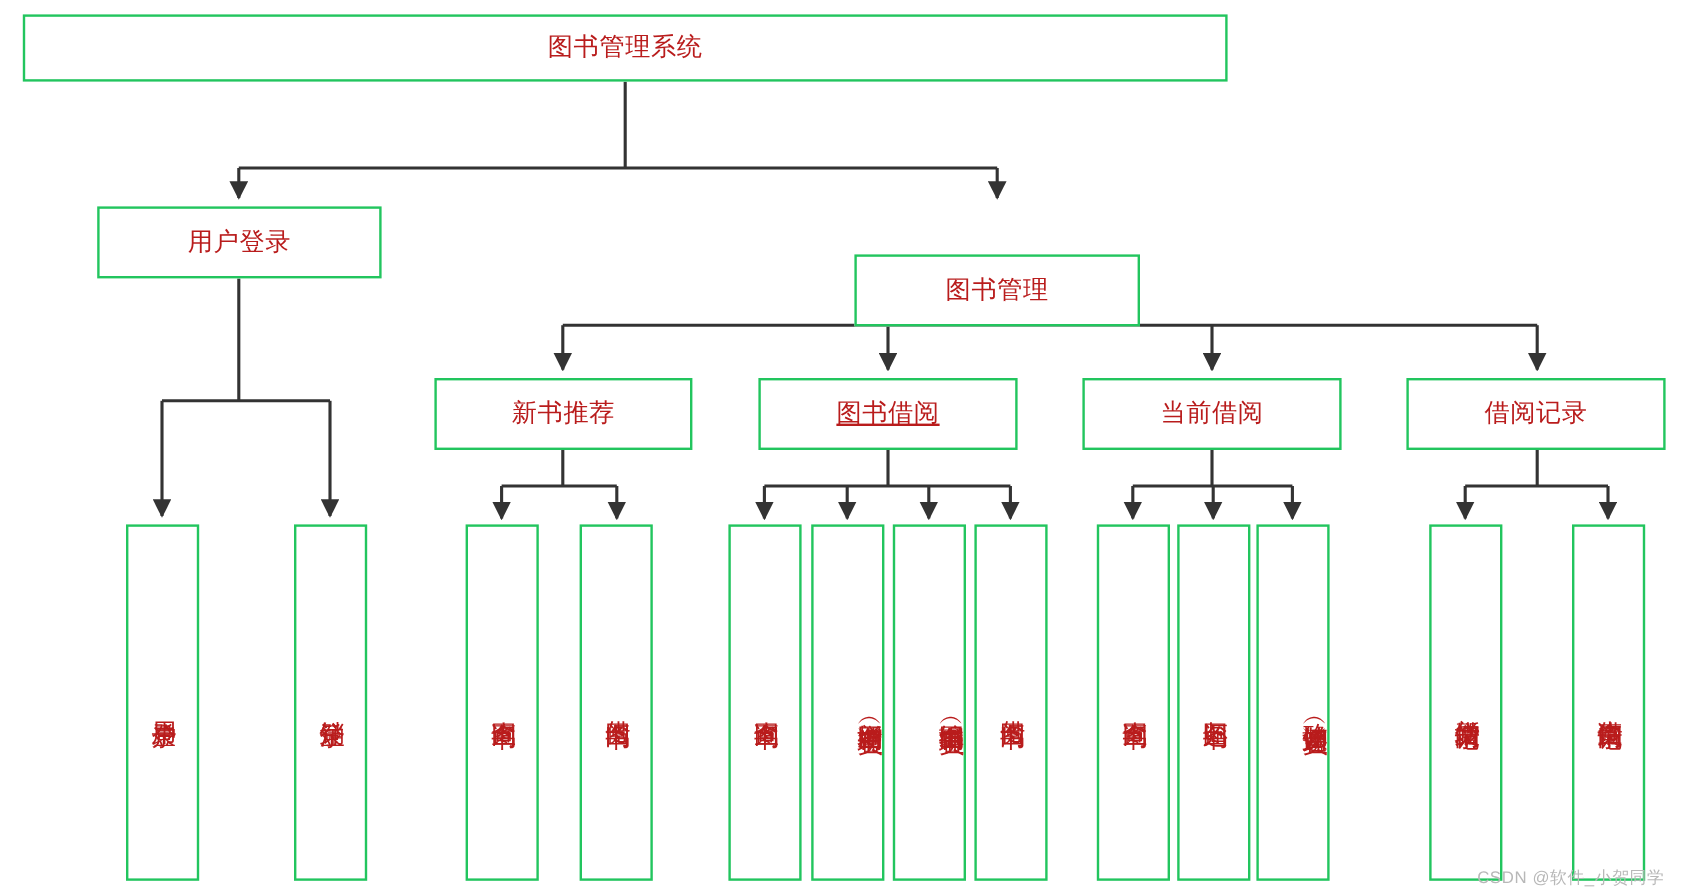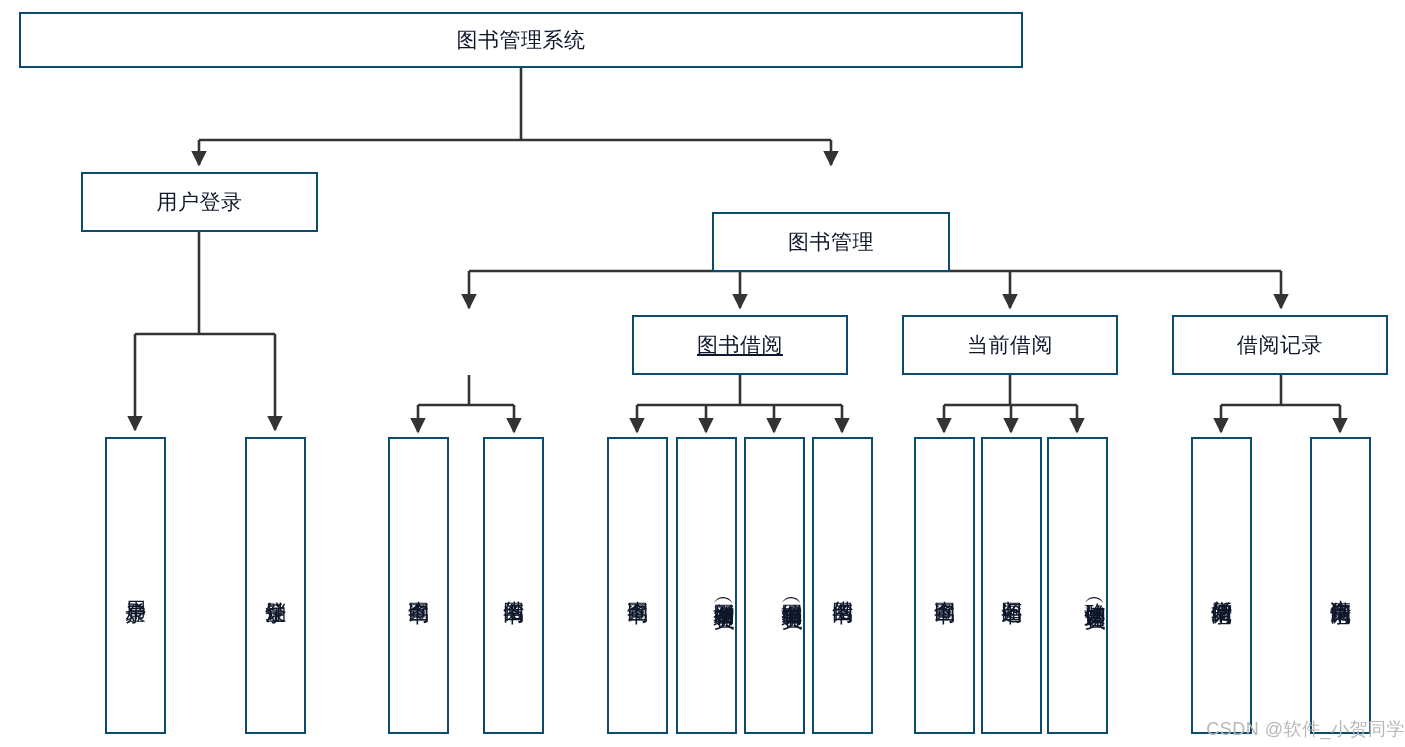--- a/index.html
+++ b/index.html
@@ -20,23 +20,23 @@
   #diagram-svg {
     position: absolute;
     left: 0;
     top: 0;
     width: 1405px;
     height: 747px;
   }
   .node {
     position: absolute;
     box-sizing: border-box;
-    border: 2px solid #0c4a6e;
+    border: 2px solid #22c55e;
     background: #ffffff;
-    color: #0f172a;
+    color: #b91c1c;
     display: flex;
     align-items: center;
     justify-content: center;
     text-align: center;
     line-height: 1.08;
   }
   .node.horizontal {
     font-size: 21px;
     letter-spacing: 0.5px;
   }
@@ -49,23 +49,23 @@
     padding-top: 16px;
     letter-spacing: 1px;
   }
   .node.vertical.toppad-small { padding-top: 10px; }
   .node.vertical.centered {
     align-items: center;
     padding-top: 0;
   }
   #watermark {
     position: absolute;
-    right: 0;
+    right: 18px;
     bottom: 6px;
-    font-size: 18px;
+    font-size: 14px;
     color: #b8b8b8;
     white-space: nowrap;
     letter-spacing: 0.5px;
   }
 </style>
 </head>
 <body>
 
 <div id="diagram-root">
 
@@ -118,20 +118,21 @@
       <path d="M 1340 405 L 1340 432" marker-end="url(#arrow)"></path>
 
     </g>
   </svg>
 
   <div class="node horizontal" style="left:19px; top:12px; width:1004px; height:56px;">图书管理系统</div>
 
   <div class="node horizontal" style="left:81px; top:172px; width:237px; height:60px;">用户登录</div>
   <div class="node horizontal" style="left:712px; top:172px; width:238px; height:60px;margin-top:40px;">图书管理</div>
 
+  <div class="node horizontal" style="left:362px; top:315px; width:215px; height:60px;">新书推荐</div>
   <div class="node horizontal" style="left:632px; top:315px; width:216px; height:60px;text-decoration:underline;">图书借阅</div>
   <div class="node horizontal" style="left:902px; top:315px; width:216px; height:60px;">当前借阅</div>
   <div class="node horizontal" style="left:1172px; top:315px; width:216px; height:60px;">借阅记录</div>
 
   <div class="node vertical centered" style="left:105px; top:437px; width:61px; height:297px;">用户登录</div>
   <div class="node vertical centered" style="left:245px; top:437px; width:61px; height:297px;">注销登录</div>
 
   <div class="node vertical centered" style="left:388px; top:437px; width:61px; height:297px;">查询图书</div>
   <div class="node vertical centered" style="left:483px; top:437px; width:61px; height:297px;">借阅图书</div>
 

